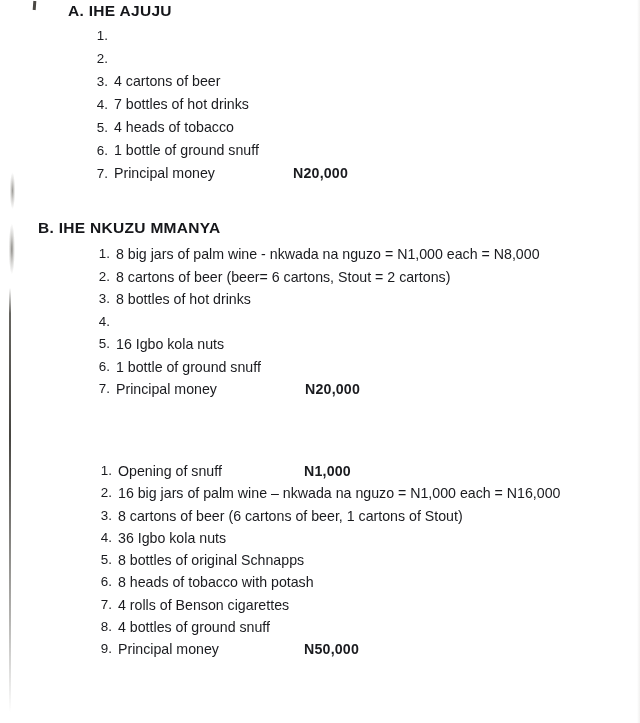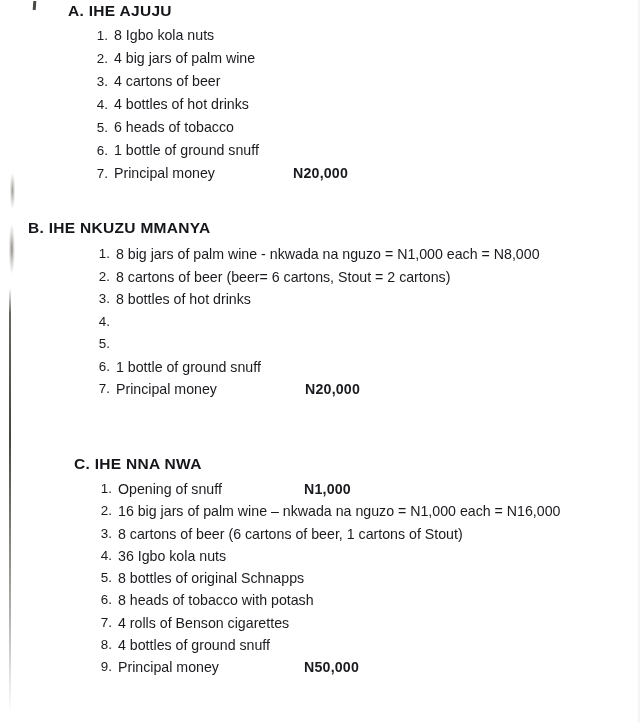--- a/index.html
+++ b/index.html
@@ -124,21 +124,21 @@
 
   
   #section-a { top: 2px; }
   #section-a .section-title { margin-left: 68px; }
   #section-a .items { margin-top: 4px; margin-left: 88px; }
   #section-a .item { line-height: 23px; height: 23px; }
   #section-a .item-amount { left: 205px; }
 
   
   #section-b { top: 219px; }
-  #section-b .section-title { margin-left: 28px; }
+  #section-b .section-title { margin-left: 38px; }
   #section-b .items { margin-top: 6px; margin-left: 90px; }
   #section-b .item { line-height: 22.5px; height: 22.5px; }
   #section-b .item-amount { left: 215px; }
 
   
   #section-c { top: 455px; }
   #section-c .section-title { margin-left: 74px; }
   #section-c .items { margin-top: 5px; margin-left: 92px; }
   #section-c .item { line-height: 22.3px; height: 22.3px; }
   #section-c .item-amount { left: 212px; text-align: center; }
@@ -152,41 +152,39 @@
   <div class="scan-edge" id="scan-blob-mid"></div>
   <div class="scan-edge" id="scan-line-lower"></div>
   <div class="scan-edge" id="scan-right-edge"></div>
   <div id="speck-top"></div>
 
   <div class="section" id="section-a">
     <div class="section-title">A. IHE AJUJU</div>
     <ul class="items">
       <li class="item">
         <span class="item-num">1.</span>
-        <span class="item-text">8 Igbo kola nuts</span>
         <span class="item-amount"></span>
       </li>
       <li class="item">
         <span class="item-num">2.</span>
-        <span class="item-text">4 big jars of palm wine</span>
         <span class="item-amount"></span>
       </li>
       <li class="item">
         <span class="item-num">3.</span>
         <span class="item-text">4 cartons of beer</span>
         <span class="item-amount"></span>
       </li>
       <li class="item">
         <span class="item-num">4.</span>
-        <span class="item-text">4 bottles of hot drinks</span>
+        <span class="item-text">7 bottles of hot drinks</span>
         <span class="item-amount"></span>
       </li>
       <li class="item">
         <span class="item-num">5.</span>
-        <span class="item-text">6 heads of tobacco</span>
+        <span class="item-text">4 heads of tobacco</span>
         <span class="item-amount"></span>
       </li>
       <li class="item">
         <span class="item-num">6.</span>
         <span class="item-text">1 bottle of ground snuff</span>
         <span class="item-amount"></span>
       </li>
       <li class="item">
         <span class="item-num">7.</span>
         <span class="item-text">Principal money</span>
@@ -212,37 +210,37 @@
         <span class="item-num">3.</span>
         <span class="item-text">8 bottles of hot drinks</span>
         <span class="item-amount"></span>
       </li>
       <li class="item">
         <span class="item-num">4.</span>
         <span class="item-amount"></span>
       </li>
       <li class="item">
         <span class="item-num">5.</span>
+        <span class="item-text">16 Igbo kola nuts</span>
         <span class="item-amount"></span>
       </li>
       <li class="item">
         <span class="item-num">6.</span>
         <span class="item-text">1 bottle of ground snuff</span>
         <span class="item-amount"></span>
       </li>
       <li class="item">
         <span class="item-num">7.</span>
         <span class="item-text">Principal money</span>
         <span class="item-amount">N20,000</span>
       </li>
     </ul>
   </div>
 
   <div class="section" id="section-c">
-    <div class="section-title">C. IHE NNA NWA</div>
     <ul class="items">
       <li class="item">
         <span class="item-num">1.</span>
         <span class="item-text">Opening of snuff</span>
         <span class="item-amount">N1,000</span>
       </li>
       <li class="item">
         <span class="item-num">2.</span>
         <span class="item-text">16 big jars of palm wine – nkwada na nguzo = N1,000 each = N16,000</span>
         <span class="item-amount"></span>

